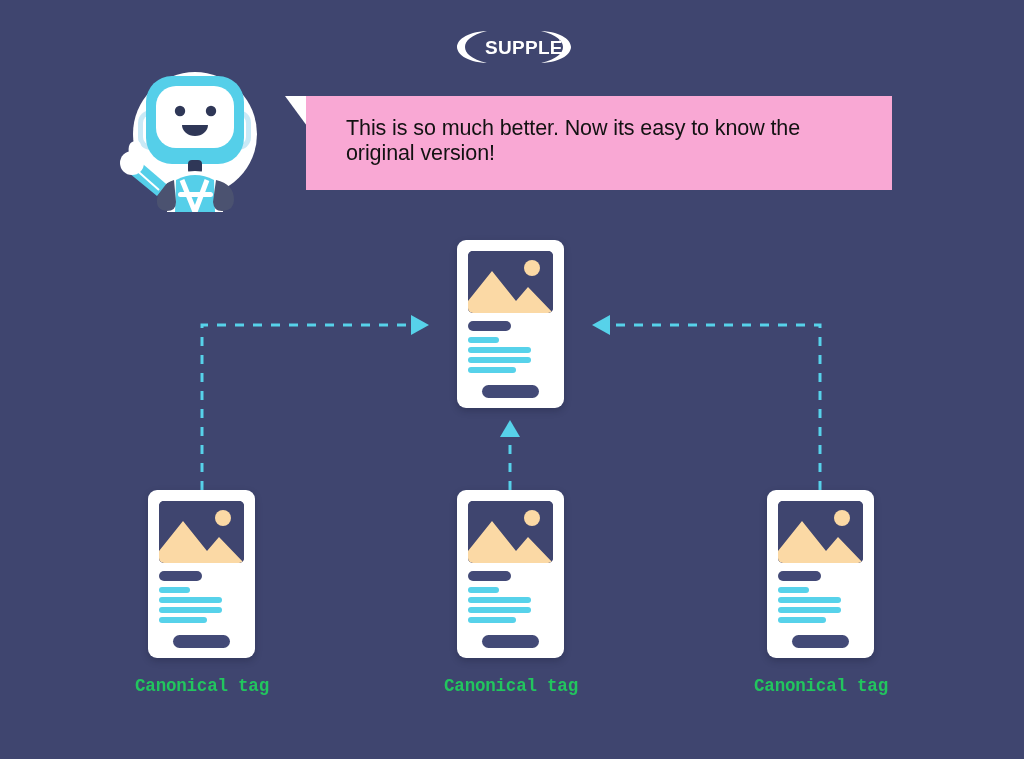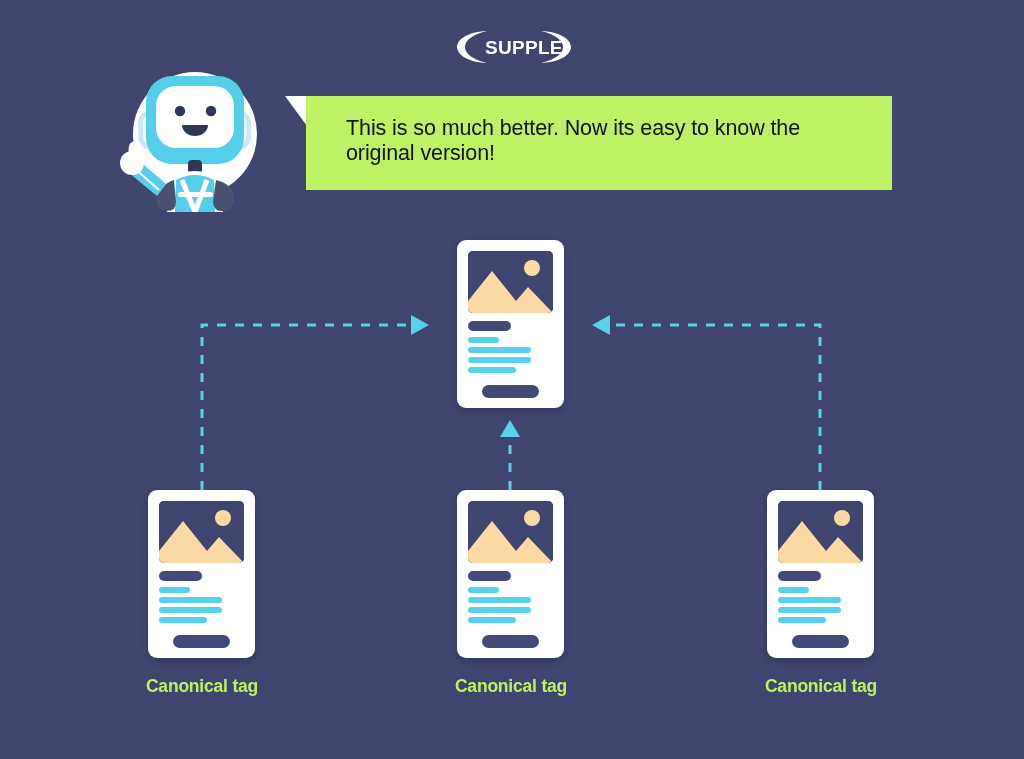--- a/index.html
+++ b/index.html
@@ -37,21 +37,21 @@
   }
   #robot svg { display: block; }
 
   
   #speech-bubble {
     position: absolute;
     left: 306px;
     top: 96px;
     width: 586px;
     height: 94px;
-    background: #bef264;
+    background: #f9a8d4;
   }
   #speech-tail {
     position: absolute;
     left: 285px;
     top: 96px;
     width: 22px;
     height: 46px;
   }
   #speech-tail svg { display: block; }
   #bubble-text {
@@ -121,23 +121,23 @@
   #card-dup-right  { left: 767px; }
 
   
   .caption {
     position: absolute;
     top: 676px;
     width: 220px;
     text-align: center;
     font-size: 17.5px;
     font-weight: bold;
-    color: #bef264;
+    color: #22c55e;
     letter-spacing: -0.2px;
-    font-family: Liberation Sans, sans-serif;
+    font-family: Liberation Mono, monospace;
   }
   #caption-left   { left: 92px; }
   #caption-center { left: 401px; }
   #caption-right  { left: 711px; }
 
   
   #connectors {
     position: absolute;
     left: 0;
     top: 0;

